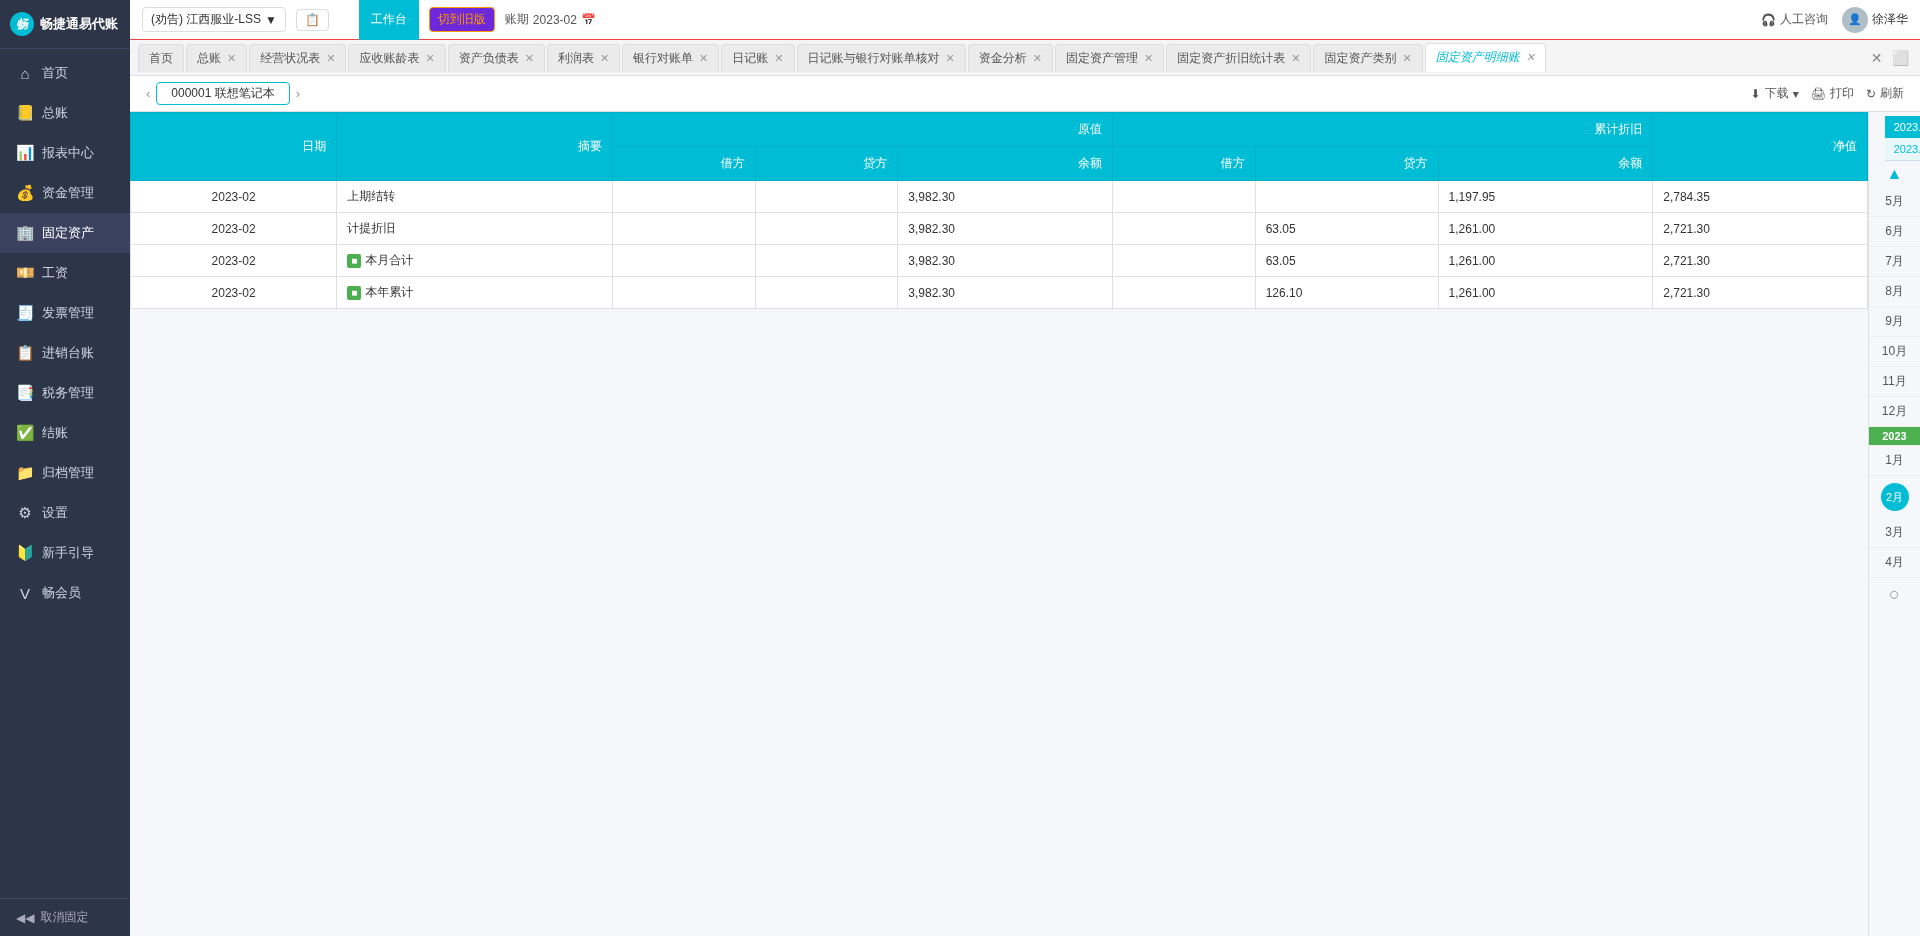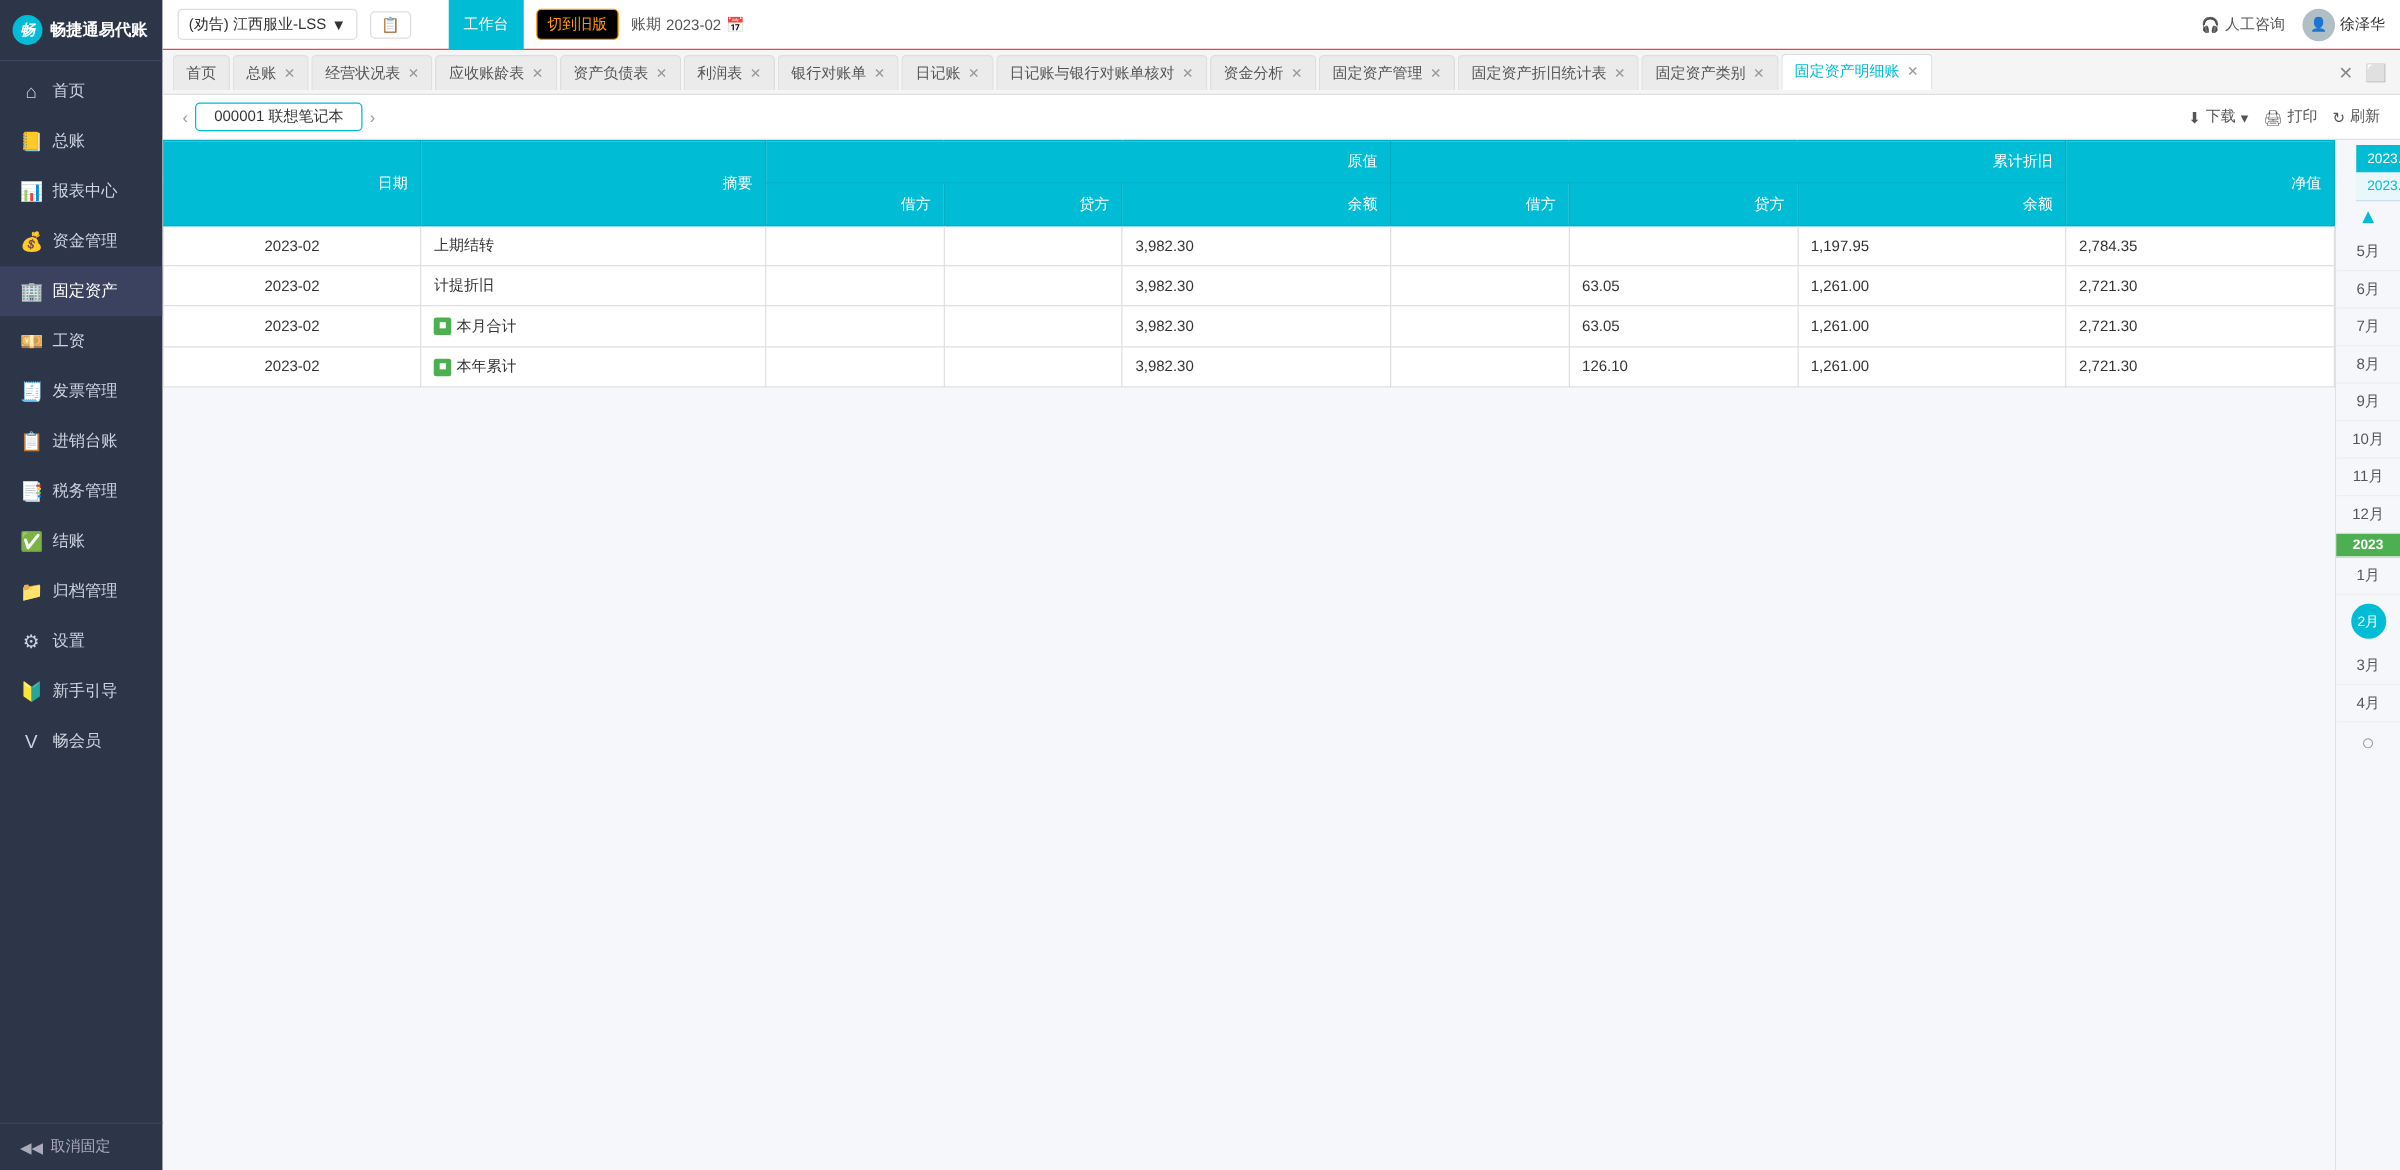--- a/index.html
+++ b/index.html
@@ -71,21 +71,21 @@
     }
     .topbar-copy-btn {
       border: 1px solid #ddd; border-radius: 4px; padding: 3px 8px;
       font-size: 12px; background: #fff; cursor: pointer; color: #555;
     }
     .topbar-workbench {
       background: #00bcd4; color: #fff; border: none; border-radius: 4px;
       padding: 20px 12px; font-size: 12px; cursor: pointer; margin-left: 20px;
     }
     .topbar-switch {
-      border: 1px solid #ff9800; color: #ff9800; background: #000000;
+      border: 1px solid #ff9800; color: #ff9800; background: #6d28d9;
       border-radius: 4px; padding: 3px 8px; font-size: 12px; cursor: pointer;
     }
     .topbar-period { display: flex; align-items: center; gap: 4px; font-size: 12px; color: #555; }
     .topbar-right { margin-left: auto; display: flex; align-items: center; gap: 14px; }
     .topbar-service { display: flex; align-items: center; gap: 4px; font-size: 12px; color: #555; cursor: pointer; }
     .topbar-user { display: flex; align-items: center; gap: 4px; font-size: 12px; color: #333; cursor: pointer; }
     .topbar-avatar {
       width: 26px; height: 26px; border-radius: 50%; background: #b0bec5;
       display: flex; align-items: center; justify-content: center; font-size: 11px; color: #fff;
     }
@@ -113,20 +113,21 @@
       color: #555;
       background: #ebebeb;
       border: 1px solid #ddd;
       border-bottom: none;
     }
     .tab-item.active {
       background: #fff;
       color: #00bcd4;
       border-color: #ddd;
       border-bottom: 1px solid #fff;
+      font-style: italic;
     }
     .tab-close { font-size: 11px; color: #999; cursor: pointer; margin-left: 2px; }
     .tabbar-actions { margin-left: auto; display: flex; gap: 6px; }
     .tabbar-action-btn {
       background: none; border: none; cursor: pointer; font-size: 14px; color: #888; padding: 2px;
     }
 
     
     .asset-header {
       background: #fff;

